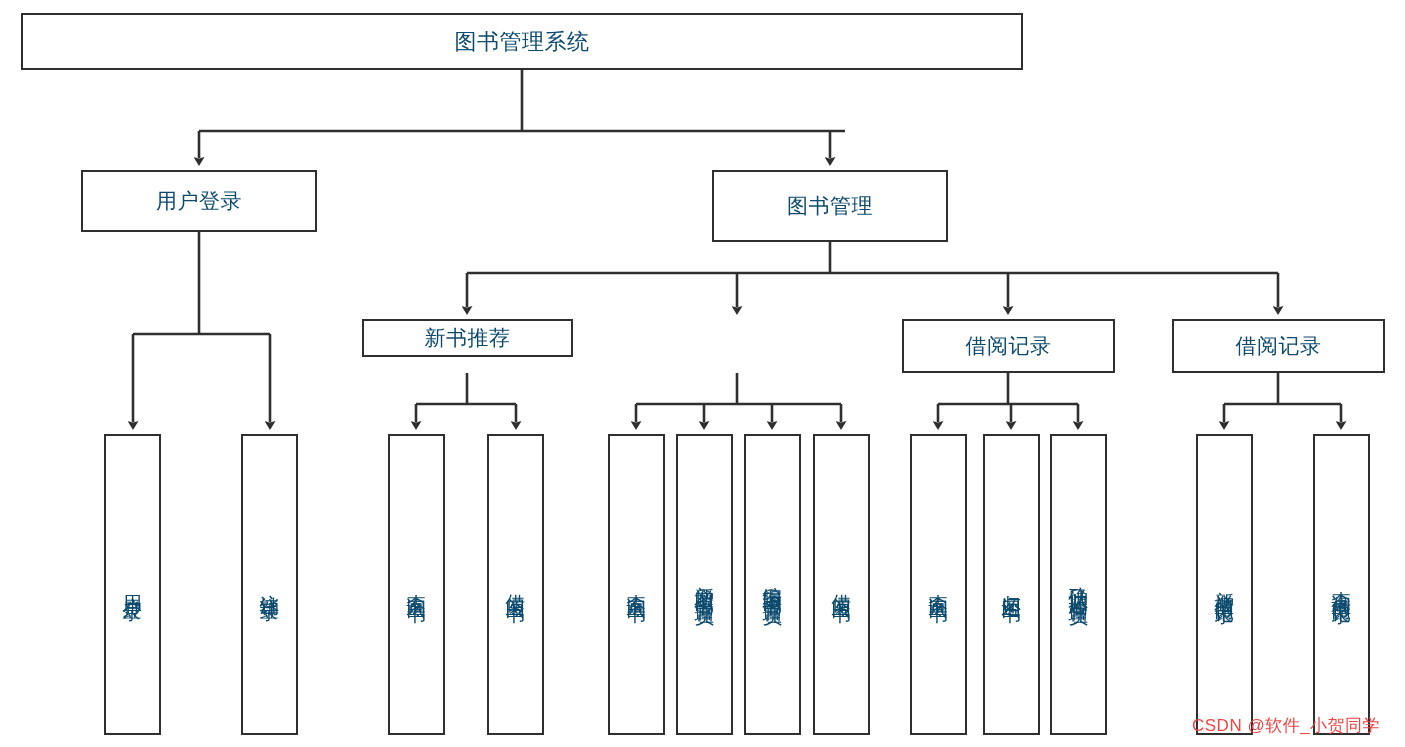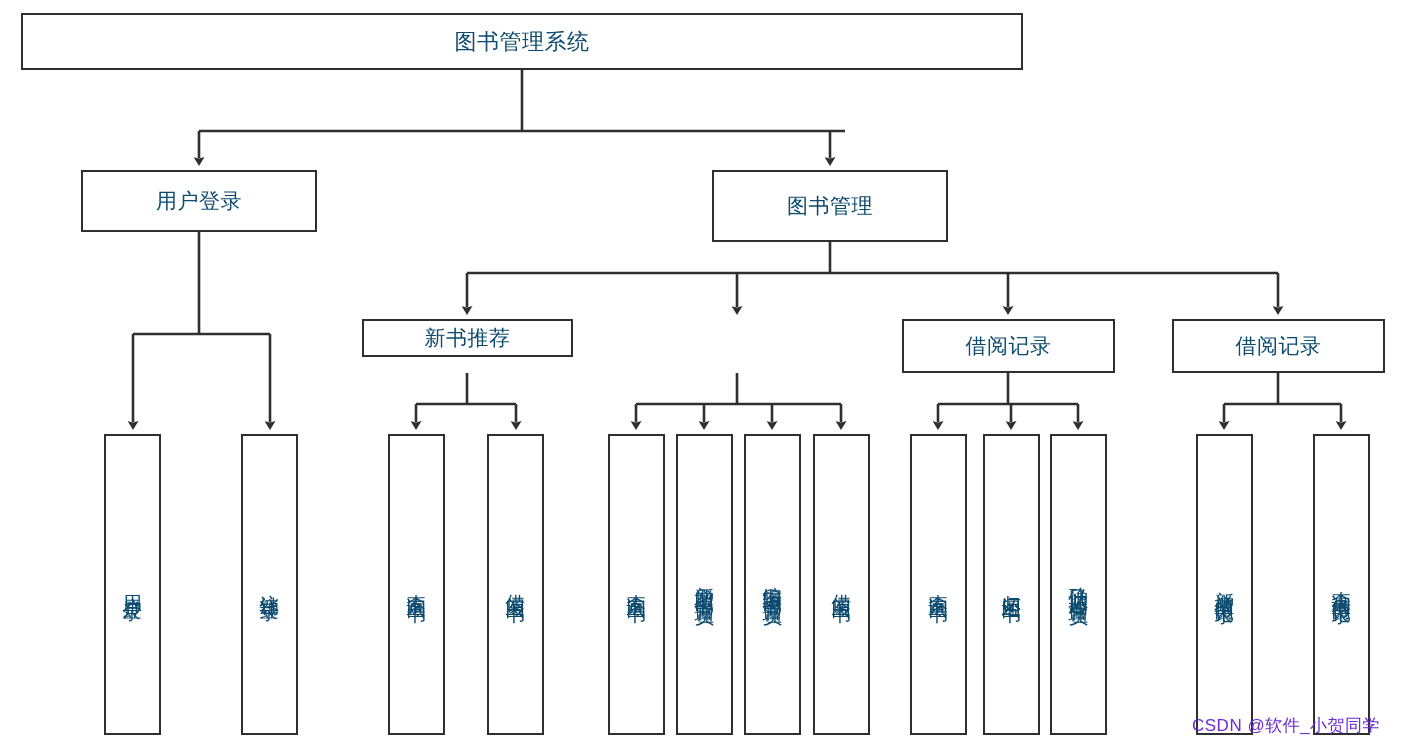--- a/index.html
+++ b/index.html
@@ -55,21 +55,21 @@
     max-height: 100%;
   }
   #root-node {
     font-size: 22px;
   }
   #watermark {
     position: absolute;
     left: 1192px;
     top: 714px;
     font-size: 17px;
-    color: #6d28d9;
+    color: #ef4444;
     white-space: nowrap;
     letter-spacing: 0.5px;
   }
 </style>
 </head>
 <body>
 
 <div id="canvas">
 
   <svg id="edges" viewBox="0 0 1405 747" xmlns="http://www.w3.org/2000/svg">

